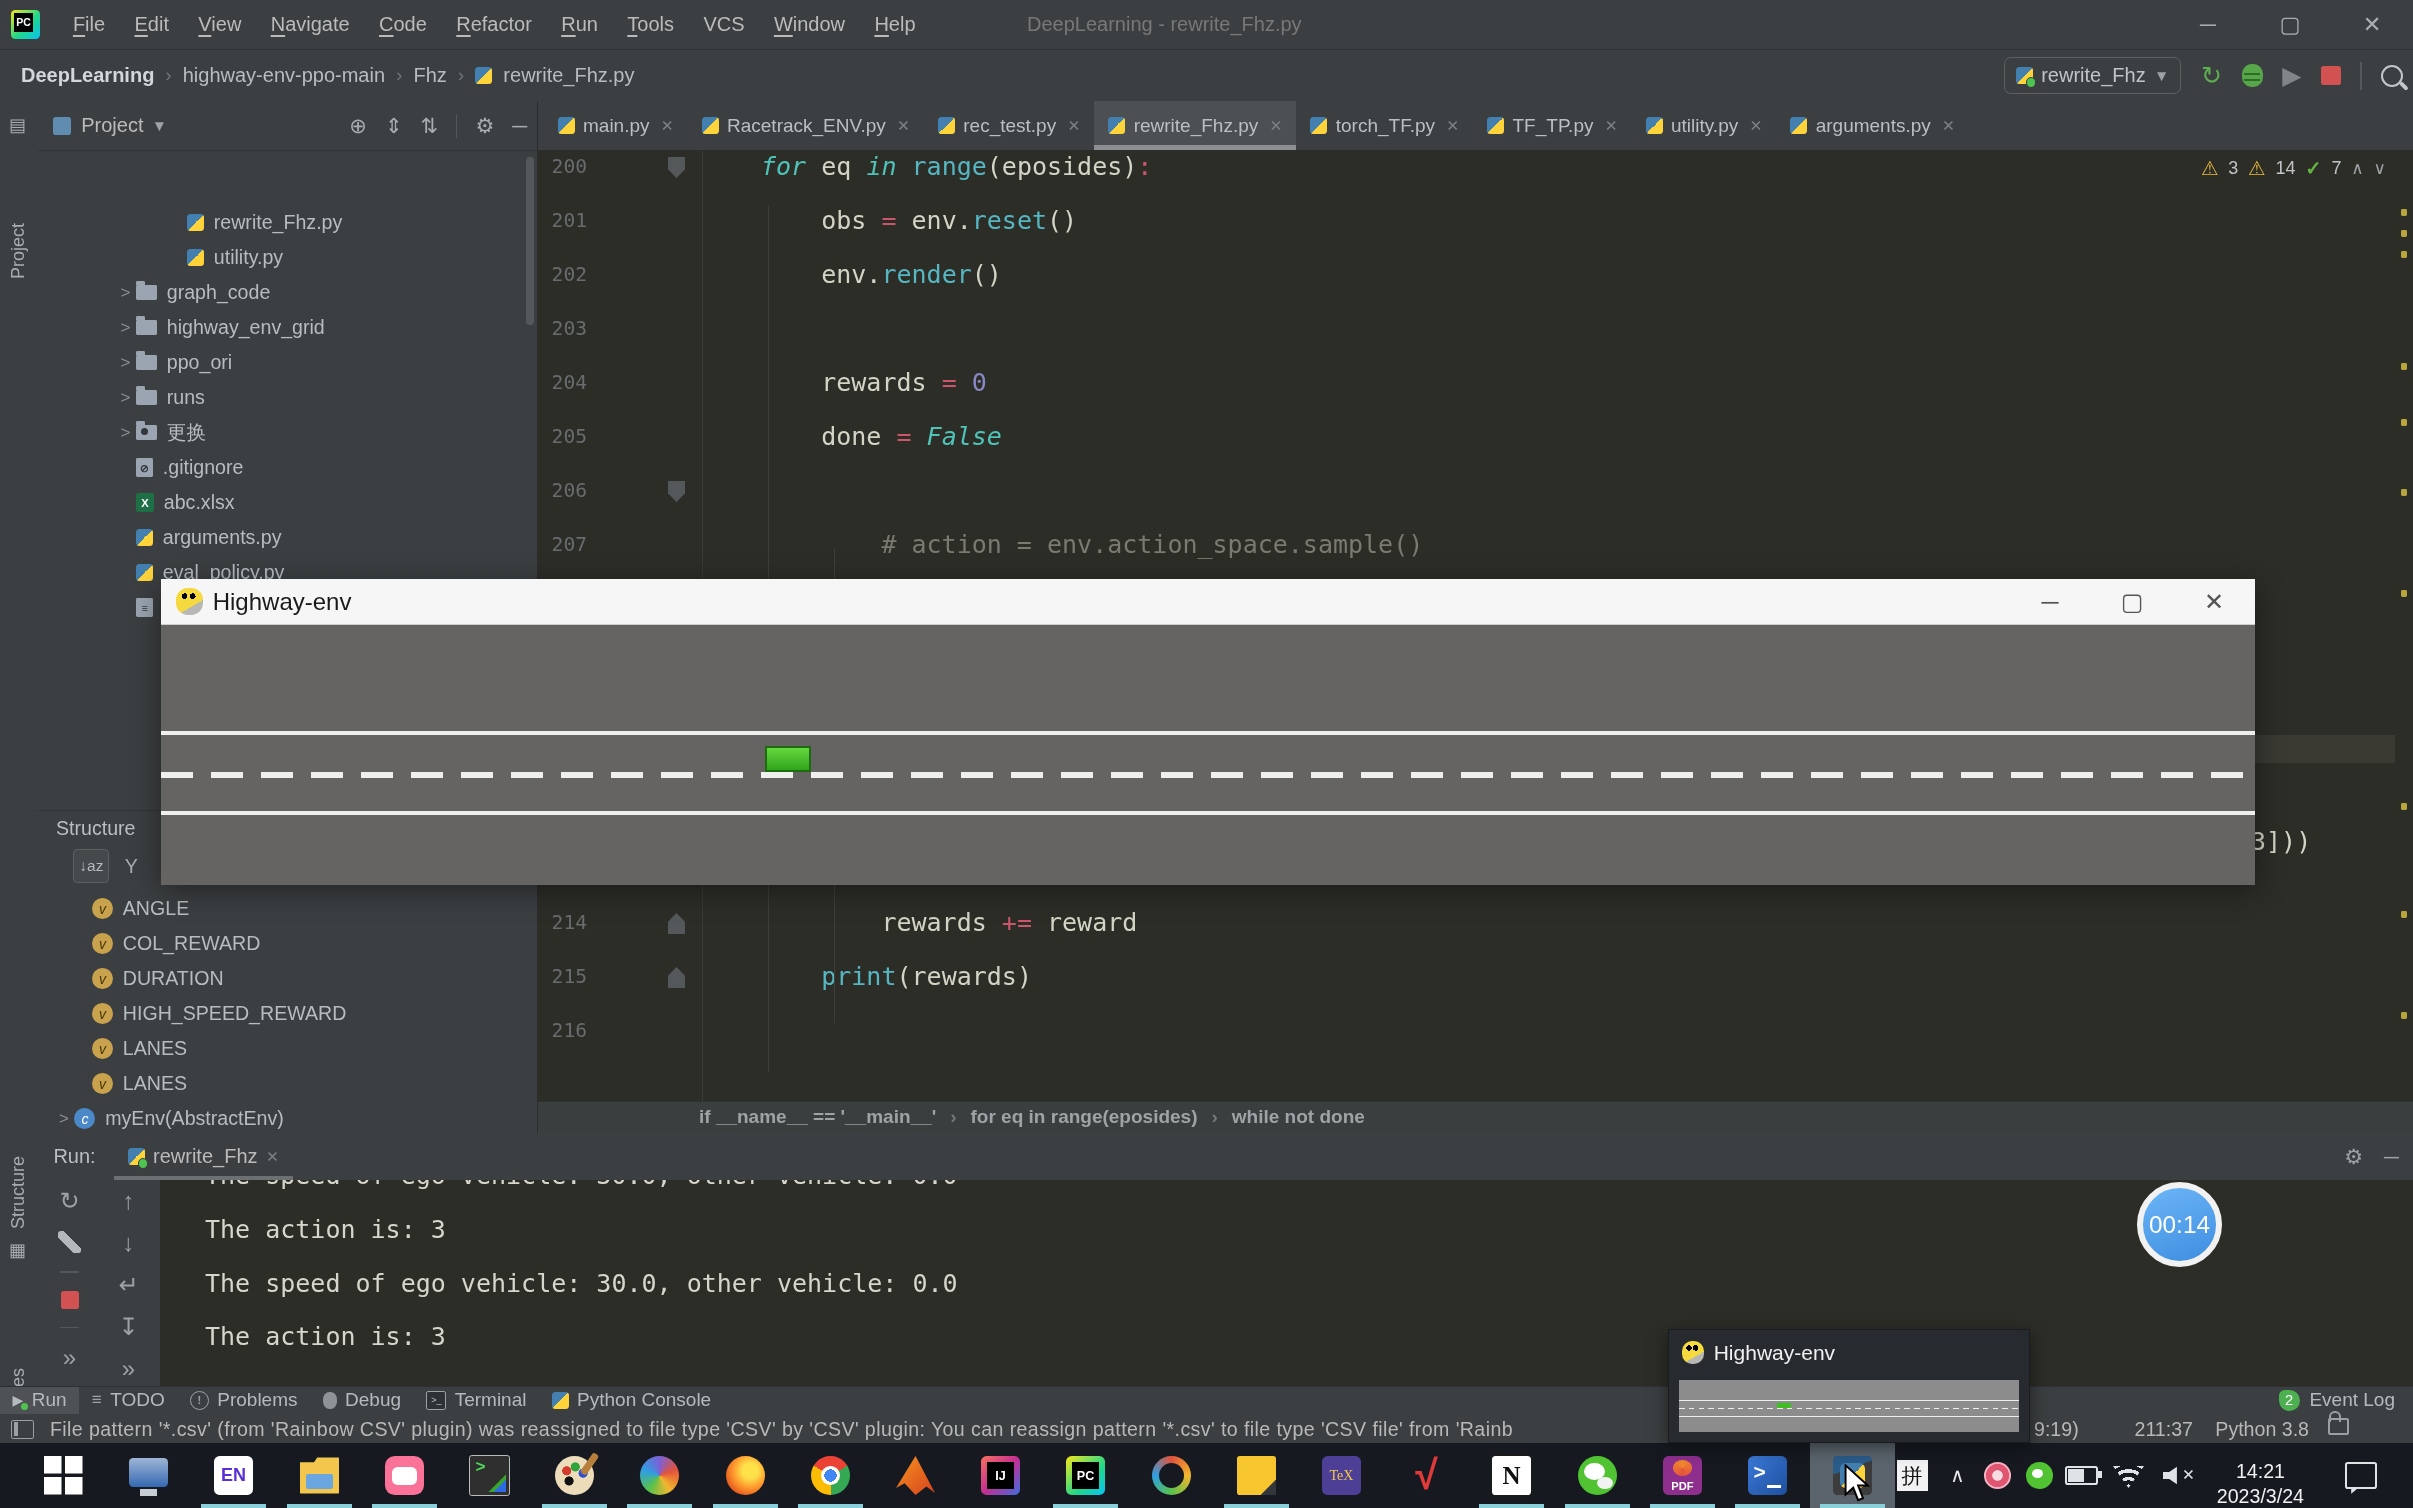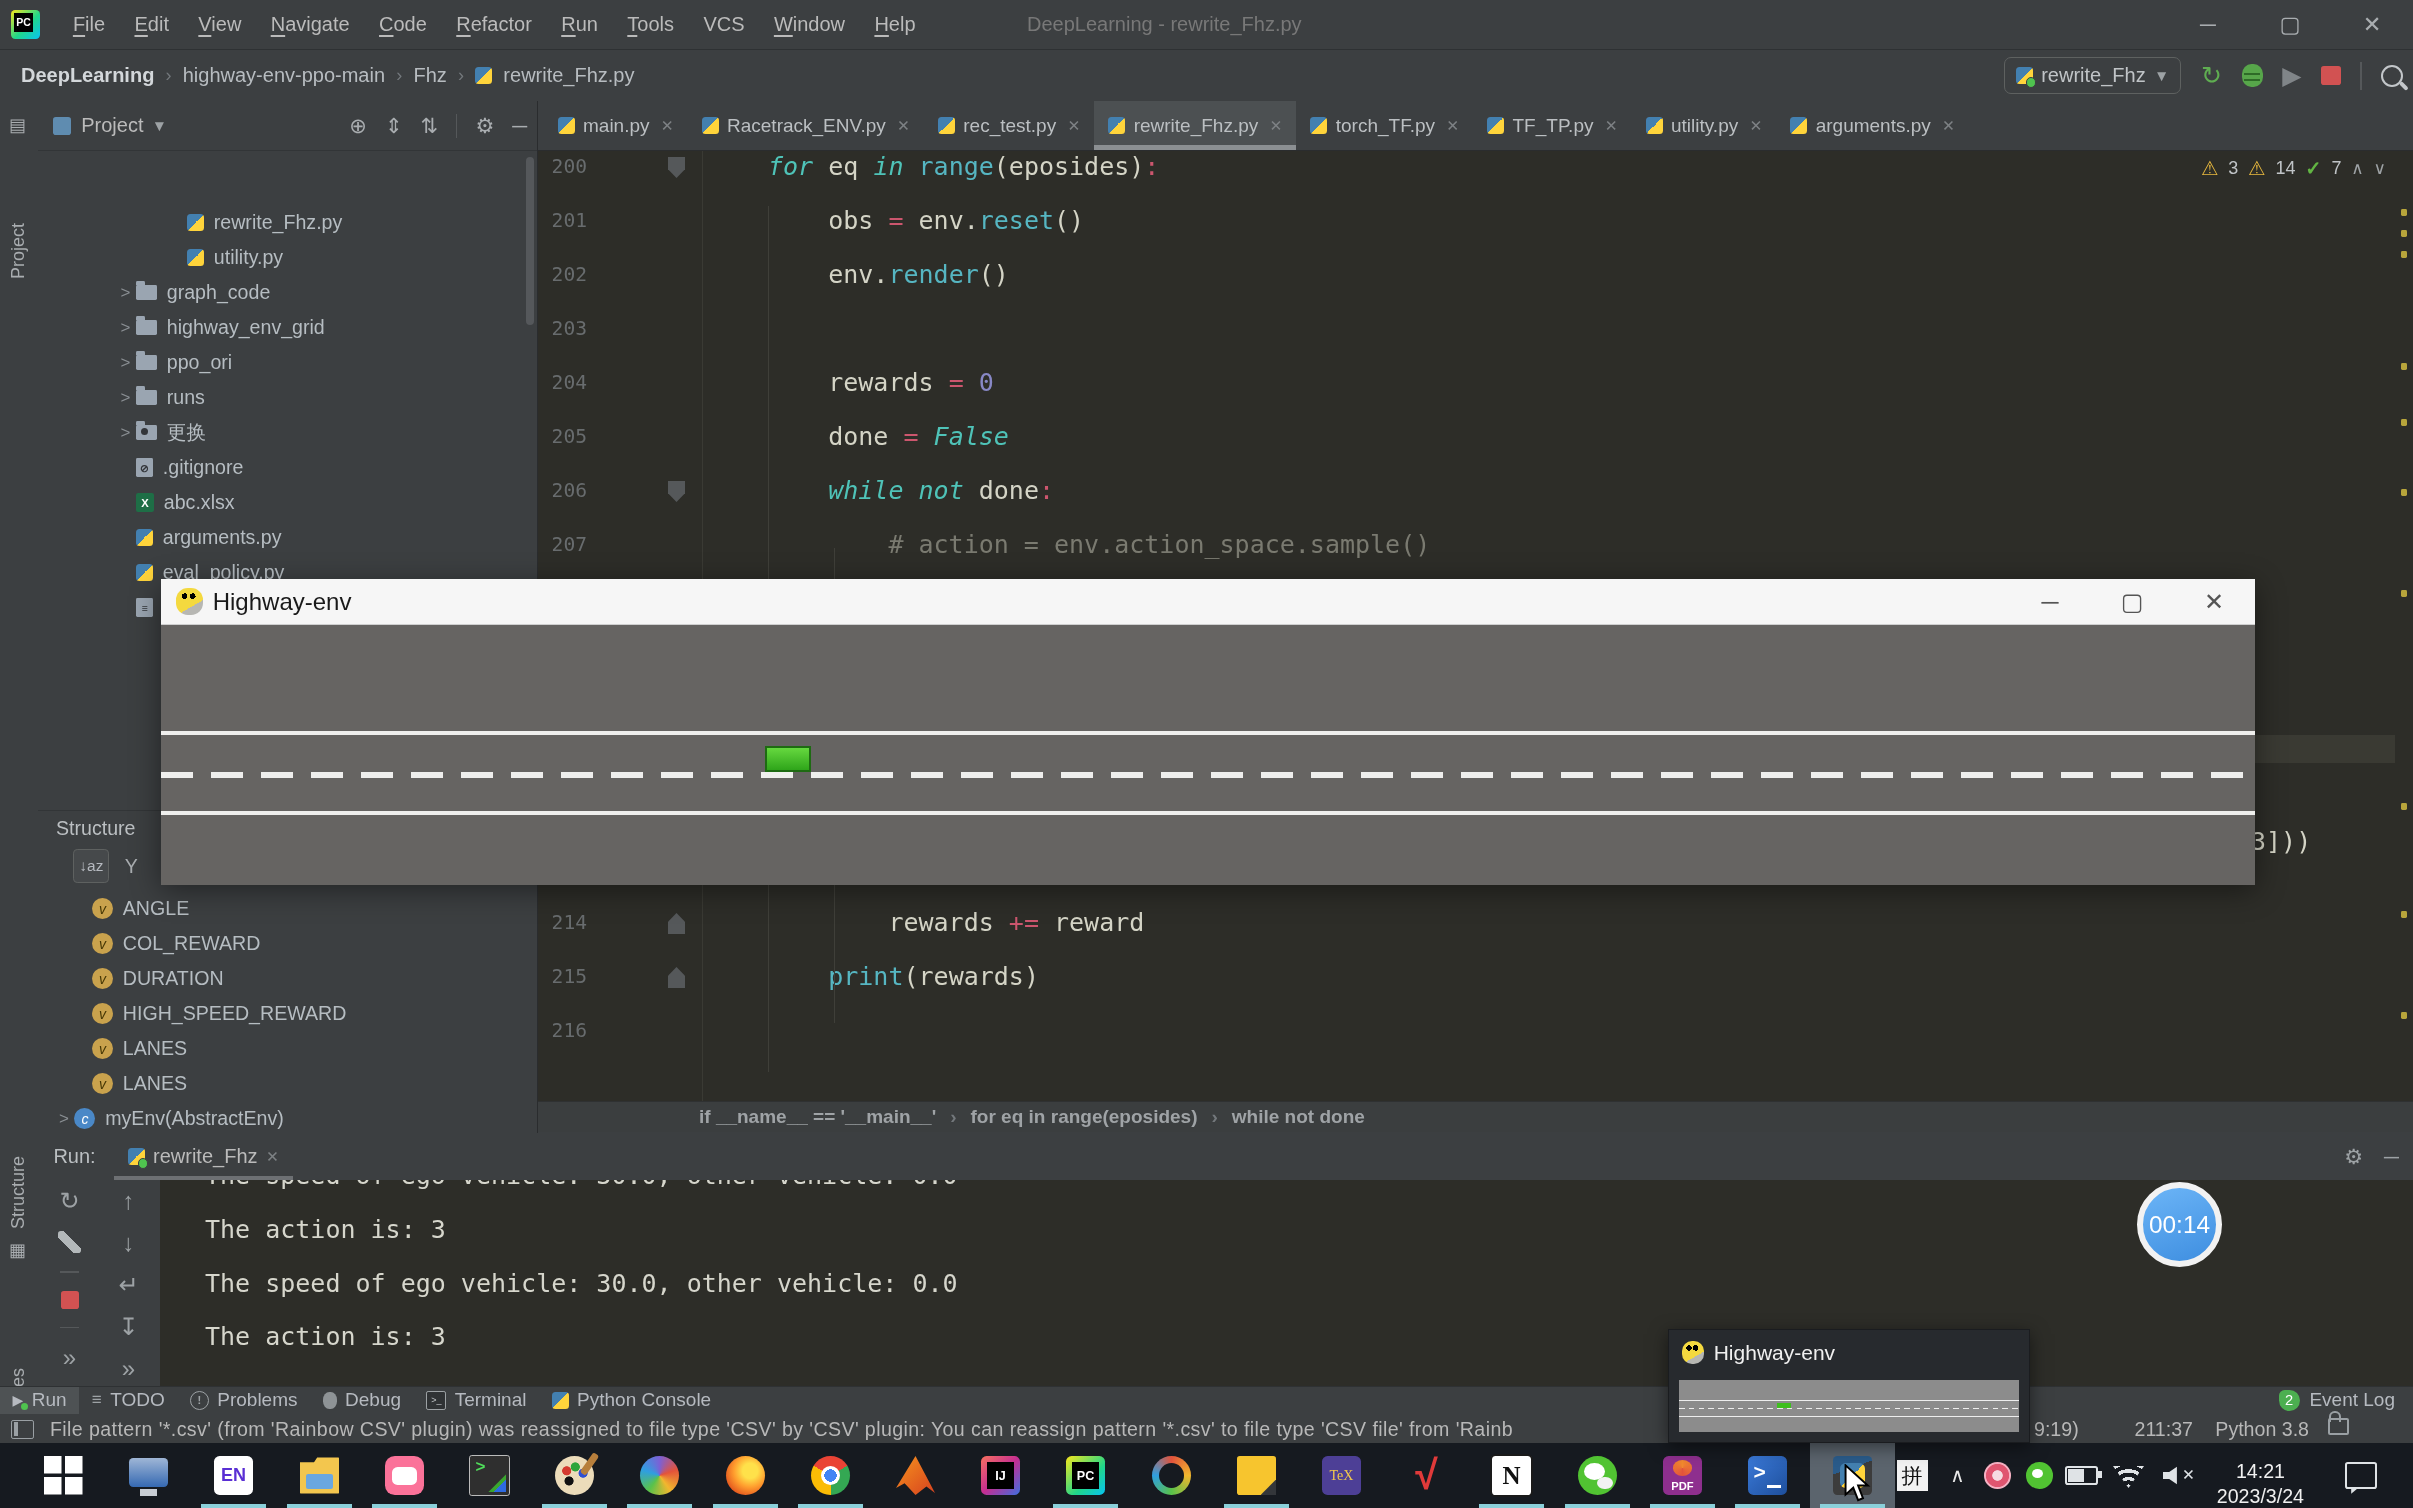--- a/index.html
+++ b/index.html
@@ -88,21 +88,21 @@
   #editor{position:absolute;left:538px;top:101px;width:1876px;height:1031px;background:#2d2d28;}
   #tabs{position:absolute;left:0;top:0;width:100%;height:49px;background:#3c3f41;border-bottom:1.4px solid #2a2c2e;
         display:flex;padding-left:5.6px;}
   .tab{display:flex;align-items:center;gap:8.4px;padding:0 14px;font-size:19px;color:#bbbfc2;height:49px;}
   .tab .x{color:#7d8184;font-size:15.4px;margin-left:2.8px;}
   .tab.active{background:#4c5052;box-shadow:inset 0 -4.9px 0 #8b8f92;}
   #gutter-line{position:absolute;left:164px;top:49px;bottom:31px;width:0.7px;background:#3a3a34;}
   .crow{position:absolute;left:0;width:100%;height:54px;}
   .lnum{position:absolute;left:0;top:0;width:49px;height:54px;line-height:54px;text-align:right;
         font-family:"DejaVu Sans Mono",monospace;font-size:19.6px;color:#686c6e;}
-  .codeln{position:absolute;left:230px;top:0;height:54px;line-height:54px;white-space:pre;
+  .codeln{position:absolute;left:223px;top:0;height:54px;line-height:54px;white-space:pre;
         font-family:"DejaVu Sans Mono",monospace;font-size:25px;}
   .tk-k{color:#4fc3b8;font-style:italic;}
   .tk-f{color:#56b6c2;}
   .tk-o{color:#cc566e;}
   .tk-n{color:#8888c6;}
   .tk-c{color:#7a7a70;}
   .tk-d{color:#d4d4c6;}
   .fold{position:absolute;left:130px;top:17px;width:17px;height:21px;background:#55585a;}
   .fold.down{clip-path:polygon(0 0,100% 0,100% 58%,50% 100%,0 58%);}
   .fold.up{clip-path:polygon(50% 0,100% 42%,100% 100%,0 100%,0 42%);}
@@ -500,21 +500,20 @@
           <span class="lnum">204</span>
           <span class="codeln"><span class="tk-d">    rewards </span><span class="tk-o">=</span><span class="tk-d"> </span><span class="tk-n">0</span></span>
         </div>
         <div class="crow" style="top: 309px;">
           <span class="lnum">205</span>
           <span class="codeln"><span class="tk-d">    done </span><span class="tk-o">=</span><span class="tk-d"> </span><span class="tk-k">False</span></span>
         </div>
         <div class="crow" style="top: 363px;">
           <span class="lnum">206</span>
           <span class="fold down"></span>
-          <span class="codeln"><span class="tk-d">    </span><span class="tk-k">while</span><span class="tk-d"> </span><span class="tk-k">not</span><span class="tk-d"> done</span><span class="tk-o">:</span></span>
         </div>
         <div class="crow" style="top: 417px;">
           <span class="lnum">207</span>
           <span class="codeln"><span class="tk-c">        # action = env.action_space.sample()</span></span>
         </div>
         <div class="crow" style="top: 795px;">
           <span class="lnum">214</span>
           <span class="fold up"></span>
           <span class="codeln"><span class="tk-d">        rewards </span><span class="tk-o">+=</span><span class="tk-d"> reward</span></span>
         </div>

